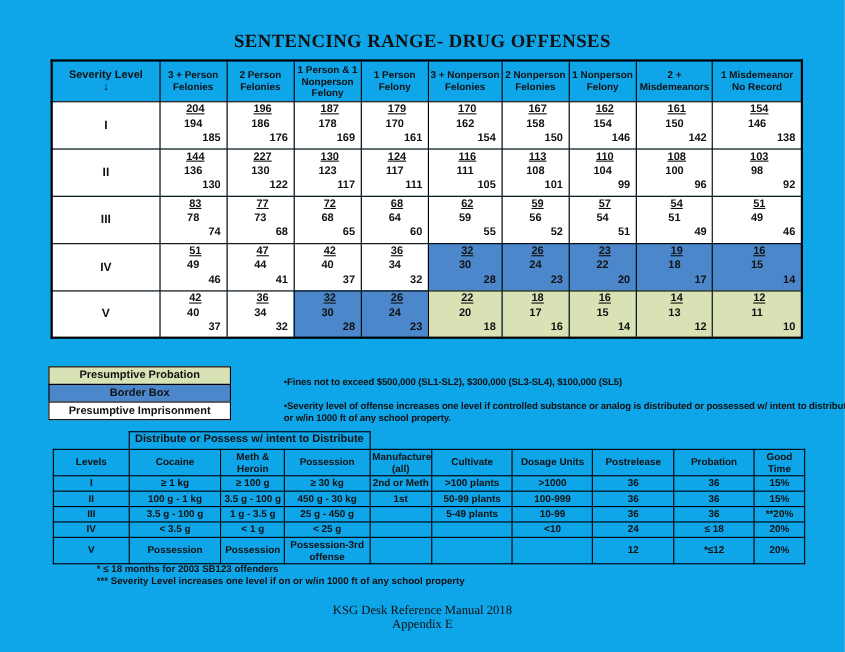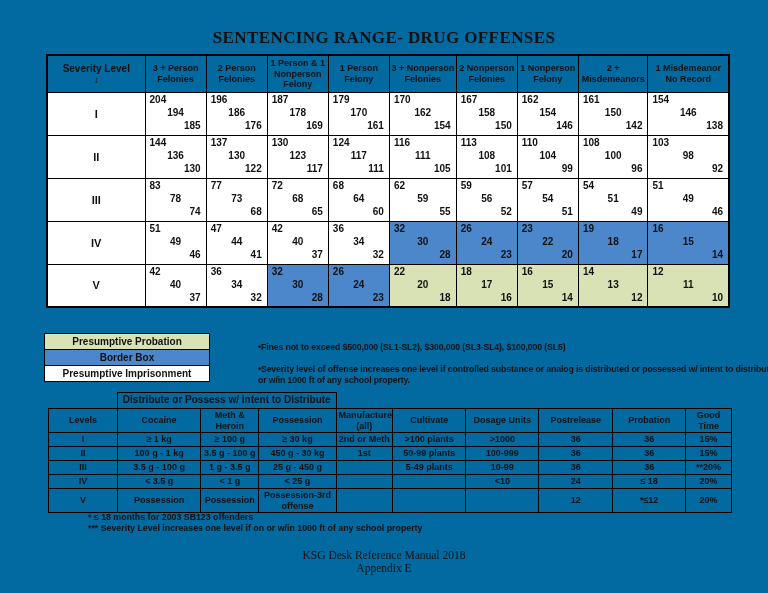--- a/index.html
+++ b/index.html
@@ -1,18 +1,18 @@
 <!DOCTYPE html>
 <html style="--green: #d9e2b4; --blue: #4c87cb; --white: #ffffff;"><head>
 <meta charset="utf-8">
 <style>
   * { box-sizing: border-box; }
   body { margin: 0; background: #ffffff; }
   .page {
-    position: relative; width: 768px; height: 593px; background: #0369a1;
+    position: relative; width: 768px; height: 593px; background: #0ea5e9;
     font-family: "Liberation Sans", sans-serif; color: #111;
     overflow: hidden;
   }
   .title {
     position: absolute; top: 28px; left: 0; width: 768px;
     text-align: center; font-family: "Liberation Serif", serif;
     font-weight: bold; font-size: 17px; letter-spacing: 0.4px;
   }
   
   table.grid {
@@ -22,21 +22,21 @@
   }
   table.grid th, table.grid td { border: 1px solid #000; padding: 0; }
   table.grid thead tr.r1 { height: 21px; }
   table.grid thead tr.r2 { height: 37px; }
   table.grid tbody tr { height: 43px; }
   .corner { font-size: 10px; font-weight: bold; text-align: center; vertical-align: middle; }
   .letter { font-size: 11px; font-weight: bold; text-align: center; vertical-align: middle; }
   .desc   { font-size: 9px;  font-weight: bold; text-align: center; vertical-align: middle; line-height: 10.5px; padding: 1px 2px; }
   .sev    { font-size: 11px; font-weight: bold; text-align: center; vertical-align: middle; background: #fff; }
   td.cell { vertical-align: top; font-size: 10px; font-weight: bold; line-height: 13px; padding: 2px 0 1px 0; }
-  td.cell .hi  { display: block; text-align: left;   padding-left: 4px; }
+  td.cell .hi  { display: block; text-align: center;   padding-left: 4px; text-decoration: underline; }
   td.cell .mid { display: block; text-align: center; }
   td.cell .lo  { display: block; text-align: right;  padding-right: 5px; }
   .bg-w { background: var(--white, #fff); }
   .bg-b { background: var(--blue, #4c87cb); }
   .bg-g { background: var(--green, #d9e2b4); }
   
   .legend { position: absolute; left: 44px; top: 333px; width: 166px; }
   .legend .lg {
     height: 17px; border: 1px solid #000; margin-top: -1px;
     font-size: 10px; font-weight: bold; text-align: center; line-height: 16px;
@@ -156,21 +156,21 @@
           </td>
         </tr>
         <tr>
           <th class="sev">II</th>
           <td class="cell bg-w">
             <span class="hi">144</span>
             <span class="mid">136</span>
             <span class="lo">130</span>
           </td>
           <td class="cell bg-w">
-            <span class="hi">137</span>
+            <span class="hi">227</span>
             <span class="mid">130</span>
             <span class="lo">122</span>
           </td>
           <td class="cell bg-w">
             <span class="hi">130</span>
             <span class="mid">123</span>
             <span class="lo">117</span>
           </td>
           <td class="cell bg-w">
             <span class="hi">124</span>

